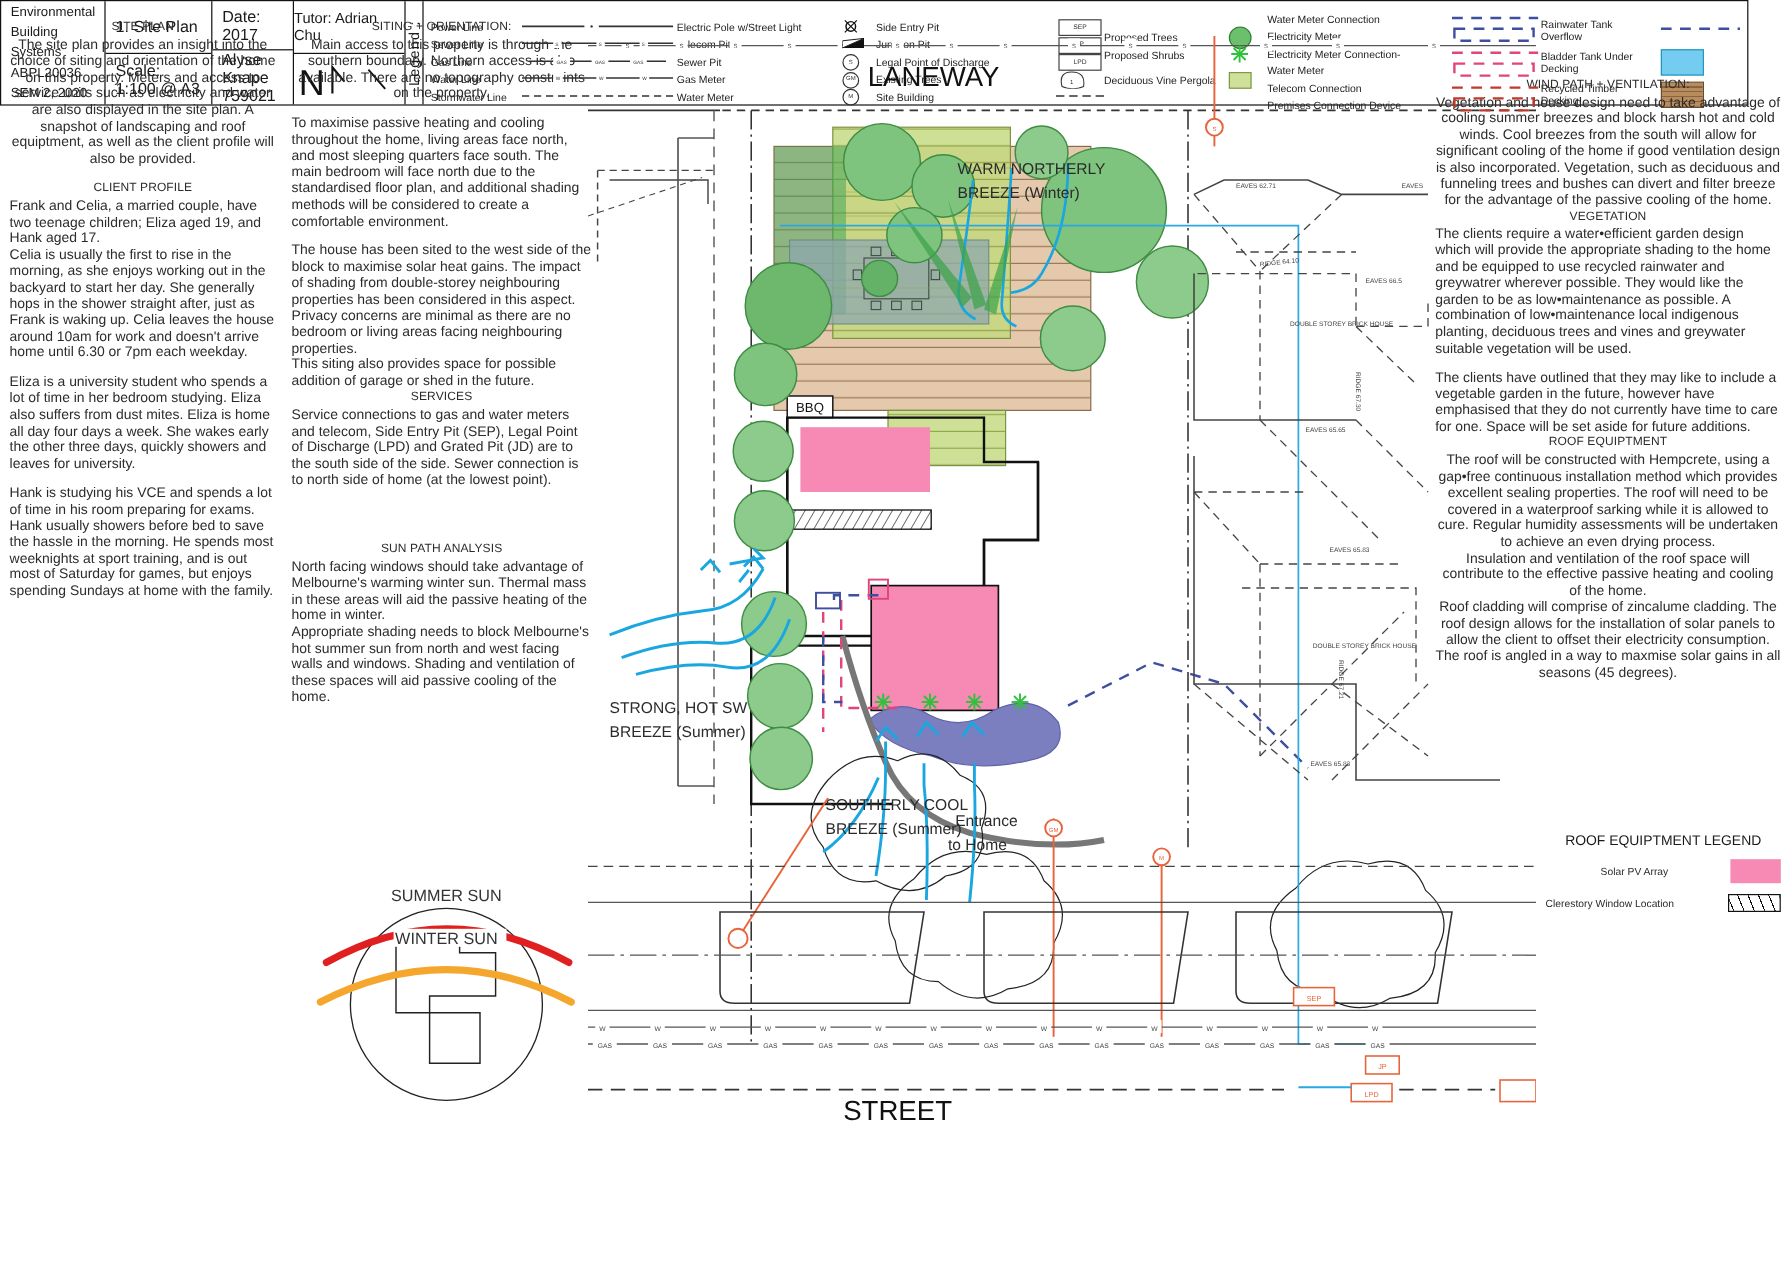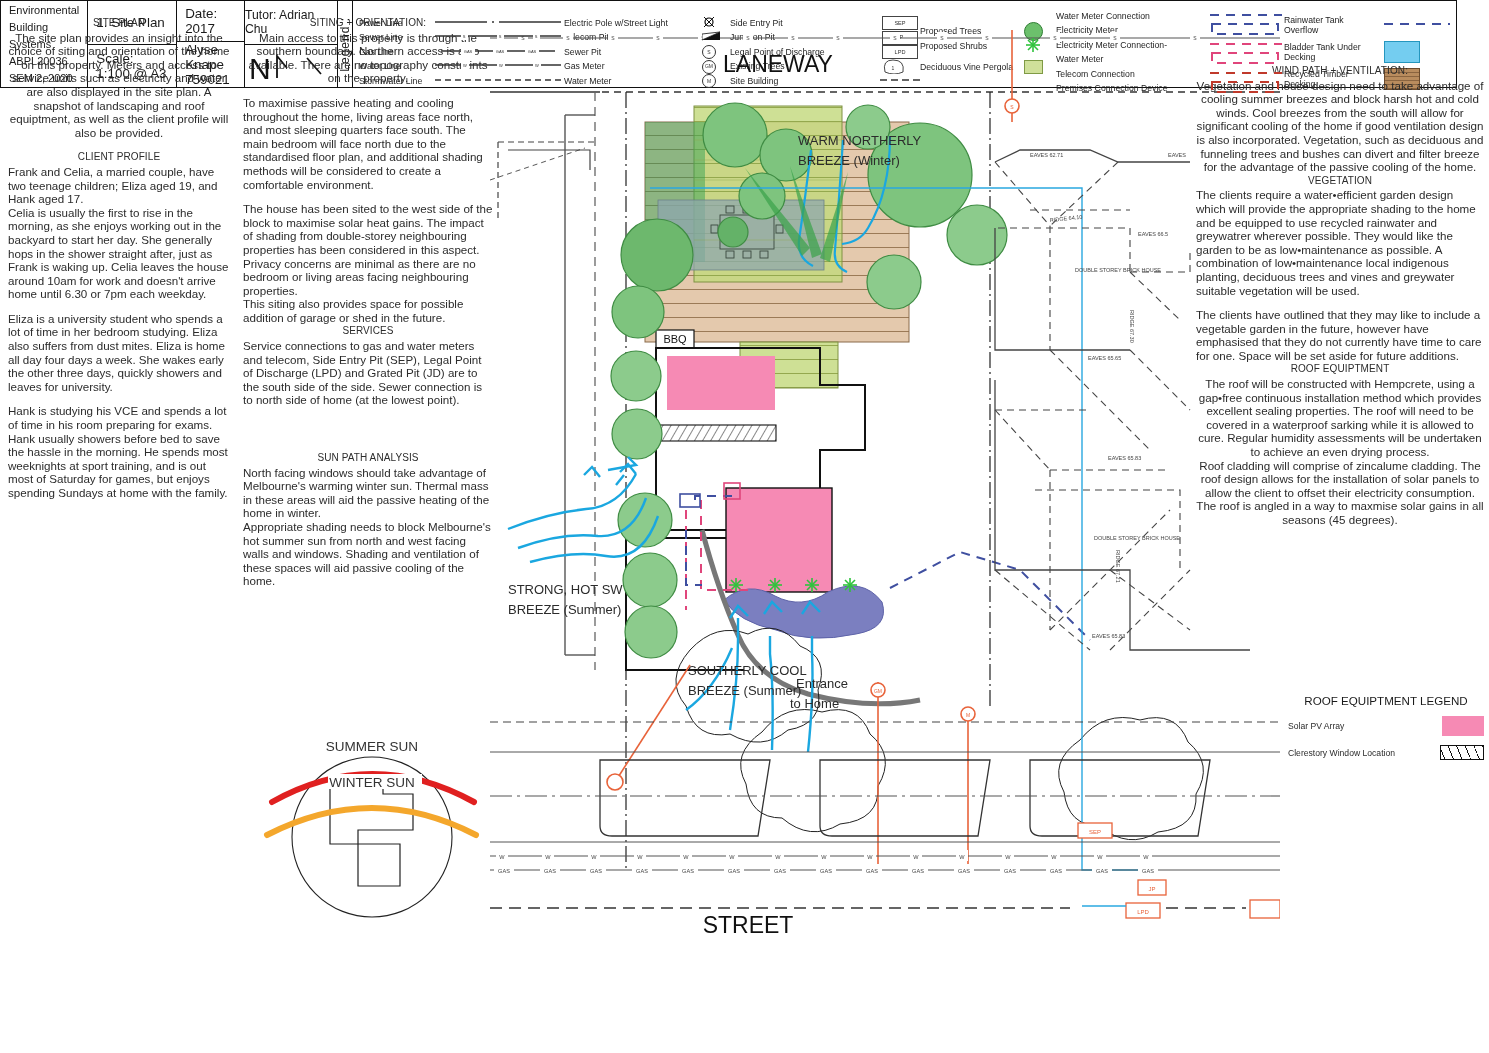--- a/index.html
+++ b/index.html
@@ -23,21 +23,21 @@
   #plan svg{display:block;}
 
   
   #sunpath{left:250px;top:730px;width:245px;height:190px;}
 
   
   #rooflegend{left:1288px;top:694px;width:196px;}
   #rooflegend .rl-title{font-size:11.6px;text-align:center;margin-bottom:9px;white-space:nowrap;}
   .rl-row{display:flex;align-items:center;gap:6px;margin-bottom:9px;font-size:8.6px;
           line-height:10px;color:#2b2b2b;}
-  .rl-row .lbl{flex:1;text-align:left;}
+  .rl-row .lbl{flex:1;text-align:center;}
   .sw-pv{width:42px;height:20px;background:#f68ab4;}
   .sw-cw{width:42px;height:13px;border:1px solid #111;background:
       repeating-linear-gradient(68deg,#fff 0 3px,#111 3px 3.9px,#fff 3.9px 8px);}
 
   
   #titleblock{left:16px;top:952px;width:1457px;height:88px;border:1.6px solid #111;
               display:flex;box-sizing:border-box;background:#fff;}
   .tb-cell{border-right:1.4px solid #111;box-sizing:border-box;display:flex;
            flex-direction:column;justify-content:center;padding:0 8px;}
   .tb-course{width:218px;font-size:11px;line-height:17px;}
@@ -101,20 +101,21 @@
 </div>
 
 <div class="col" id="col-right">
   <p class="h">WIND PATH + VENTILATION:</p>
   <p class="ctr" style="margin-bottom:0">Vegetation and house design need to take advantage of cooling summer breezes and block harsh hot and cold winds. Cool breezes from the south will allow for significant cooling of the home if good ventilation design is also incorporated. Vegetation, such as deciduous and funneling trees and bushes can divert and filter breeze for the advantage of the passive cooling of the home.</p>
   <p class="h">VEGETATION</p>
   <p class="lft">The clients require a water•efficient garden design which will provide the appropriate shading to the home and be equipped to use recycled rainwater and greywatrer wherever possible. They would like the garden to be as low•maintenance as possible. A combination of low•maintenance local indigenous planting, deciduous trees and vines and greywater suitable vegetation will be used.</p>
   <p class="lft" style="margin-bottom:0">The clients have outlined that they may like to include a vegetable garden in the future, however have emphasised that they do not currently have time to care for one. Space will be set aside for future additions.</p>
   <p class="h">ROOF EQUIPTMENT</p>
   <p class="ctr" style="margin-bottom:0">The roof will be constructed with Hempcrete, using a gap•free continuous installation method which provides excellent sealing properties. The roof will need to be covered in a waterproof sarking while it is allowed to cure. Regular humidity assessments will be undertaken to achieve an even drying process.</p>
+  <p class="ctr" style="margin-bottom:0">Insulation and ventilation of the roof space will contribute to the effective passive heating and cooling of the home.</p>
   <p class="ctr">Roof cladding will comprise of zincalume cladding. The roof design allows for the installation of solar panels to allow the client to offset their electricity consumption. The roof is angled in a way to maxmise solar gains in all seasons (45 degrees).</p>
 </div>
 
 <div class="pane" id="rooflegend">
   <div class="rl-title">ROOF EQUIPTMENT LEGEND</div>
   <div class="rl-row">
     <span class="lbl">Solar PV Array</span>
     <span class="sw-pv"></span>
   </div>
   <div class="rl-row">

